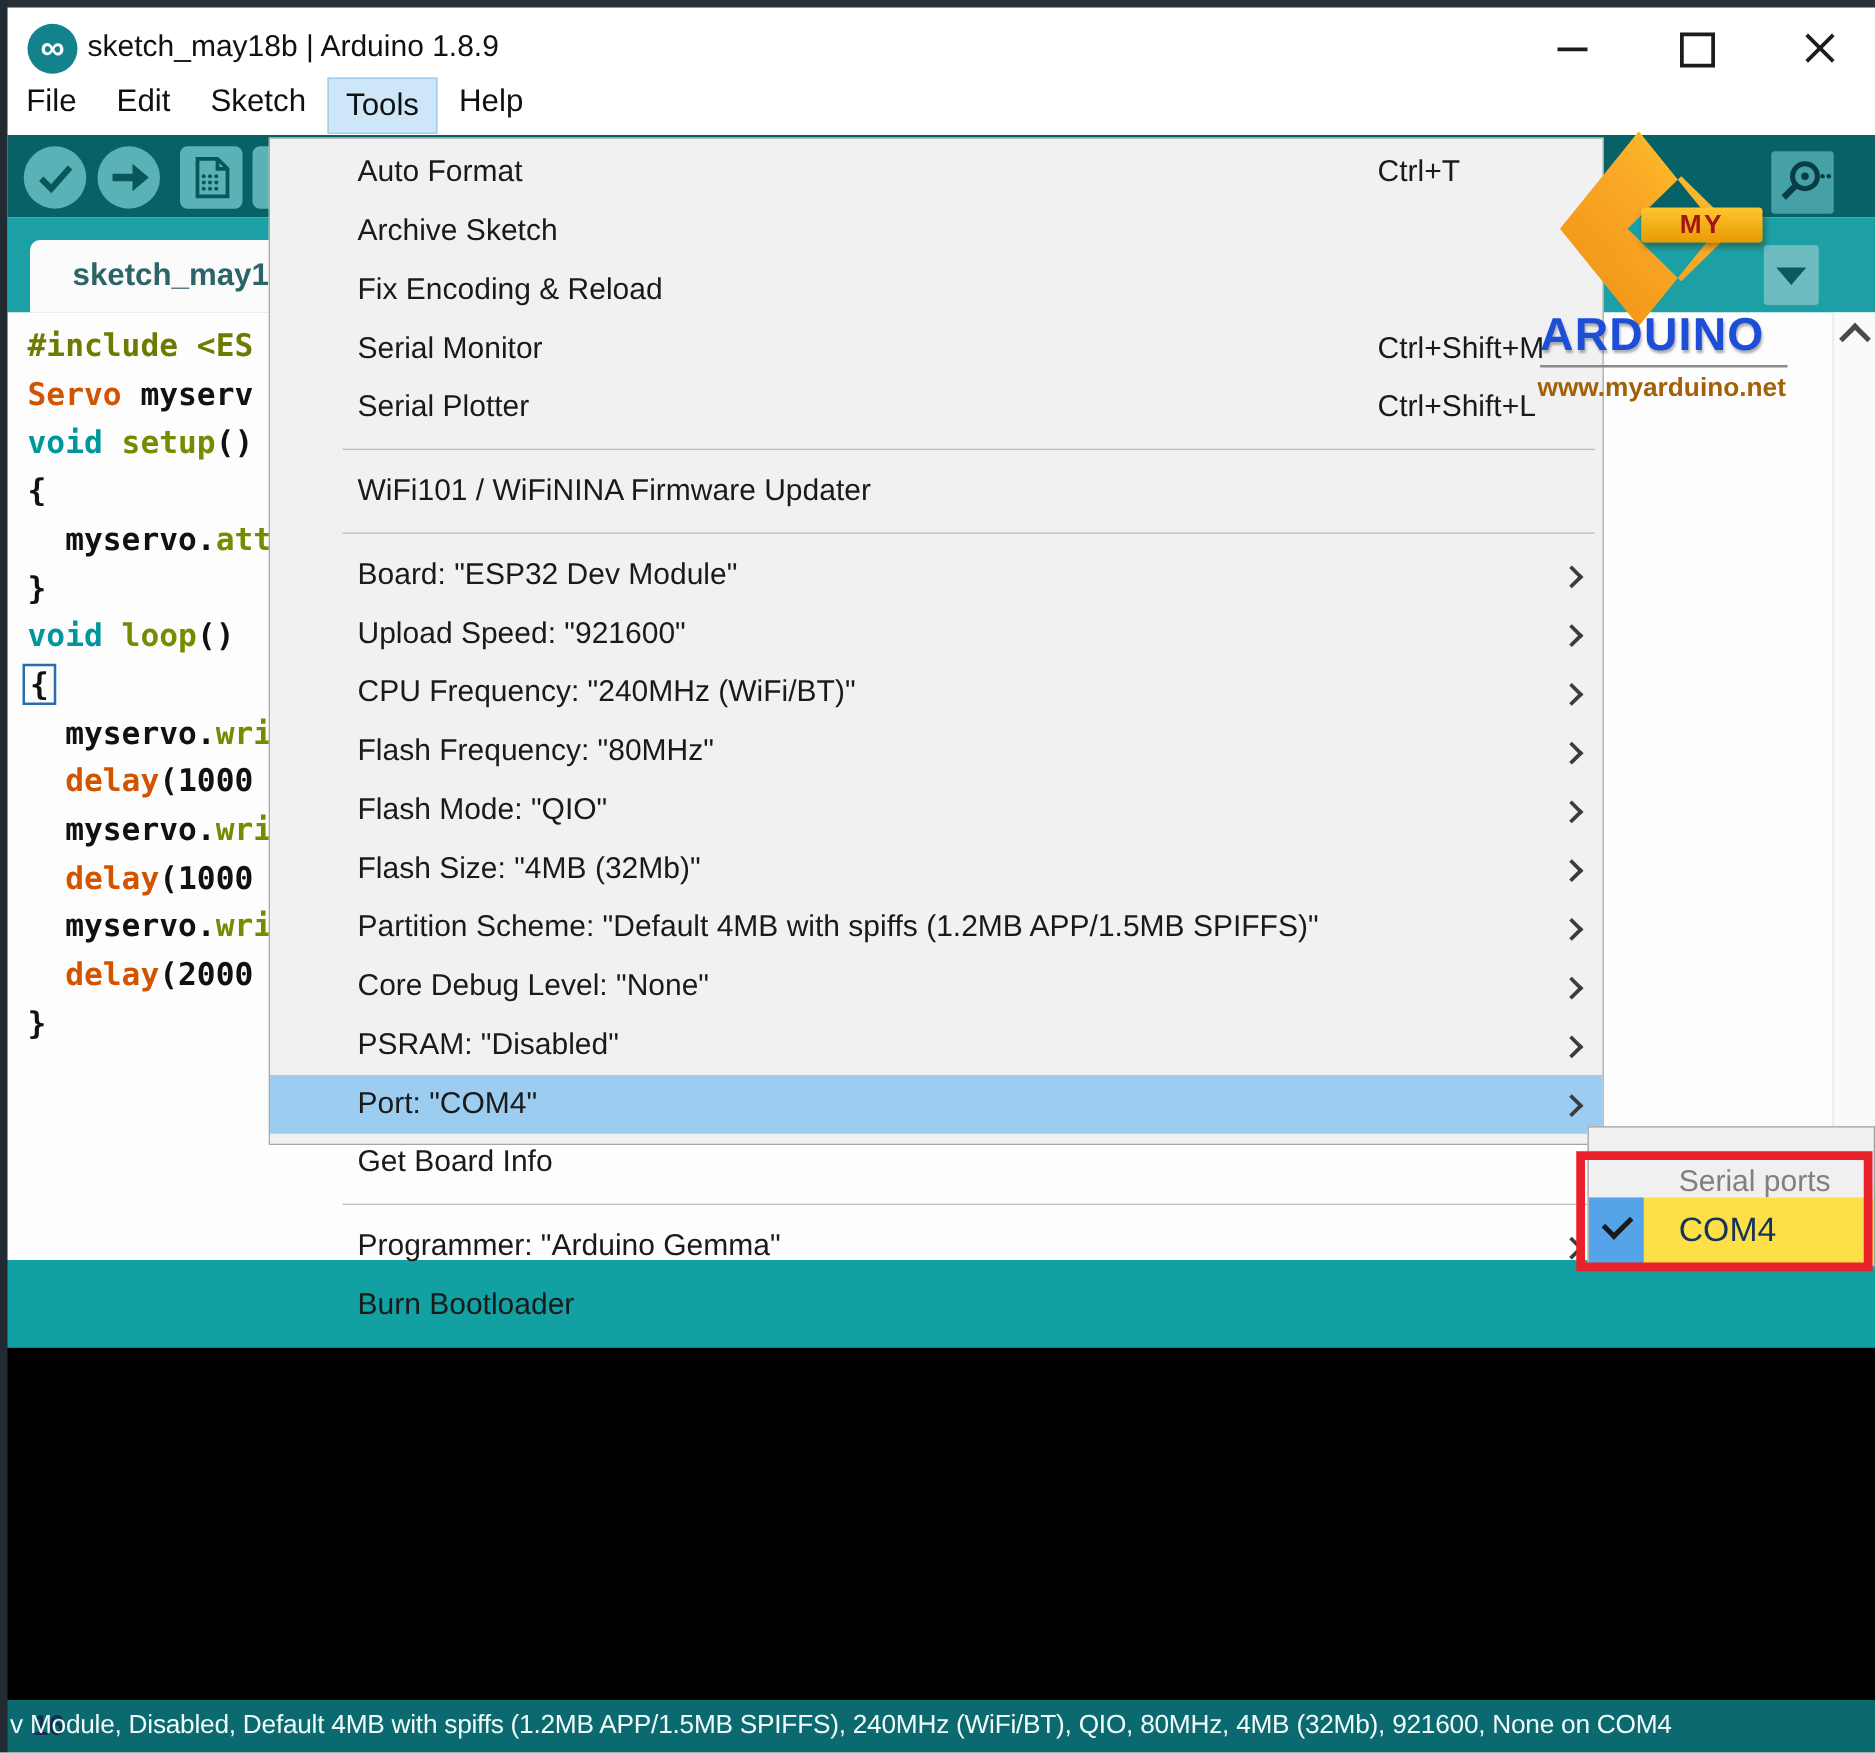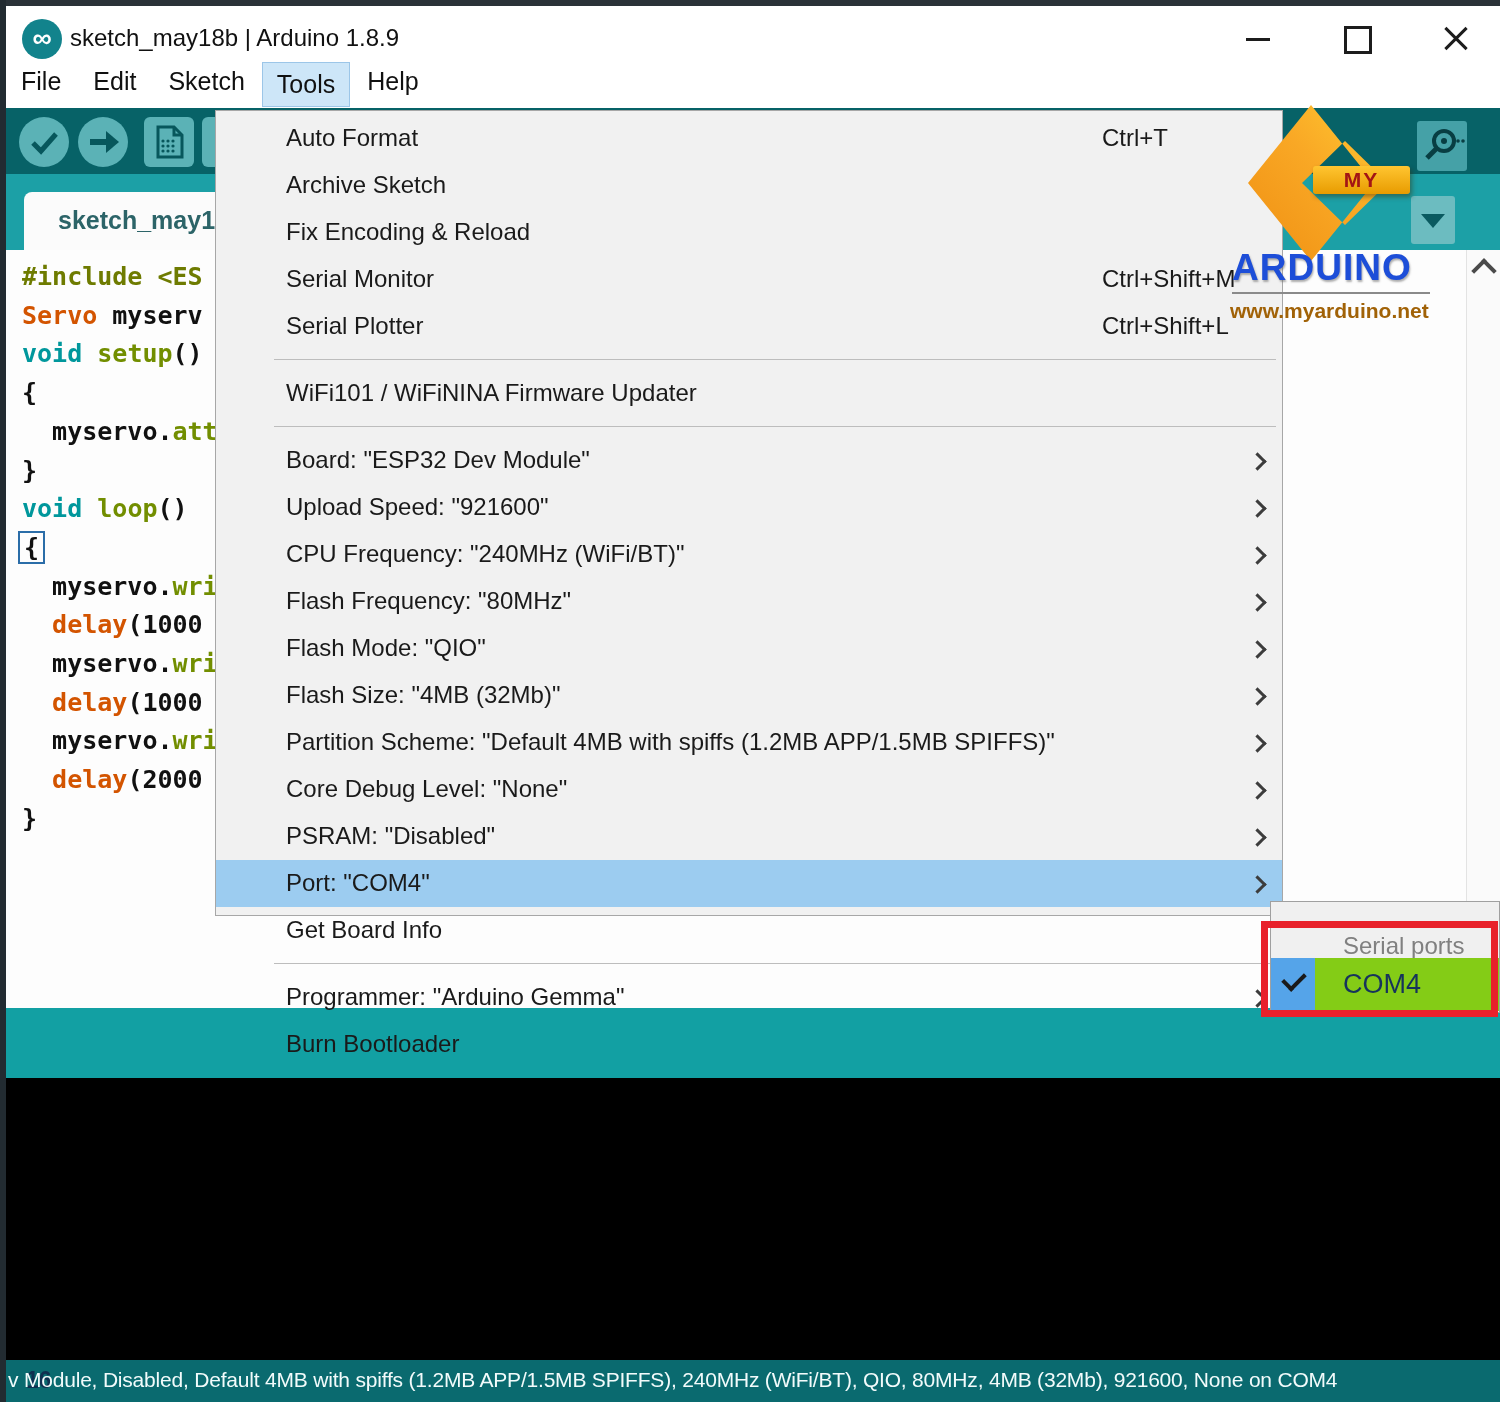--- a/index.html
+++ b/index.html
@@ -57,21 +57,21 @@
   .mi-label{position:absolute;left:70px;top:9px;font-size:24px;color:#1a1a1a;white-space:nowrap;}
   .mi-short{position:absolute;left:886px;top:9px;font-size:24px;color:#1a1a1a;white-space:nowrap;}
   .mi-chev{position:absolute;right:18px;top:18px;width:10px;height:10px;border-top:3px solid #3c3c3c;
            border-right:3px solid #3c3c3c;transform:rotate(45deg);}
   .menu-sep{height:20px;position:relative;}
   .menu-sep::after{content:"";position:absolute;left:58px;right:6px;top:9px;border-top:1px solid #bdbdbd;}
   
   .submenu{position:absolute;left:1270px;top:901px;width:230px;height:112px;background:#f0f0f0;
            border:1px solid #a0a0a0;box-sizing:border-box;z-index:55;}
   .submenu-header{position:absolute;left:72px;top:30px;font-size:24px;color:#808080;white-space:nowrap;}
-  .submenu-row{position:absolute;left:0;top:56px;width:100%;height:53px;background:#84cc16;}
+  .submenu-row{position:absolute;left:0;top:56px;width:100%;height:53px;background:#fde047;}
   .submenu-gutter{position:absolute;left:0;top:0;width:44px;height:100%;background:#55a4e9;}
   .check-icon{position:absolute;left:12px;top:14px;width:18px;height:10px;border-left:4px solid #1a1a1a;
               border-bottom:4px solid #1a1a1a;transform:rotate(-45deg);}
   .submenu-label{position:absolute;left:72px;top:11px;font-size:27px;font-weight:500;color:#16335c;}
   
   .red-box{position:absolute;left:1261px;top:921px;width:237px;height:96px;border:7px solid #e8212b;
            box-sizing:border-box;z-index:70;pointer-events:none;}
   
   .watermark{position:absolute;left:1225px;top:95px;width:275px;height:235px;z-index:60;pointer-events:none;}
   .wm-diamond{position:absolute;left:23px;top:8px;}

